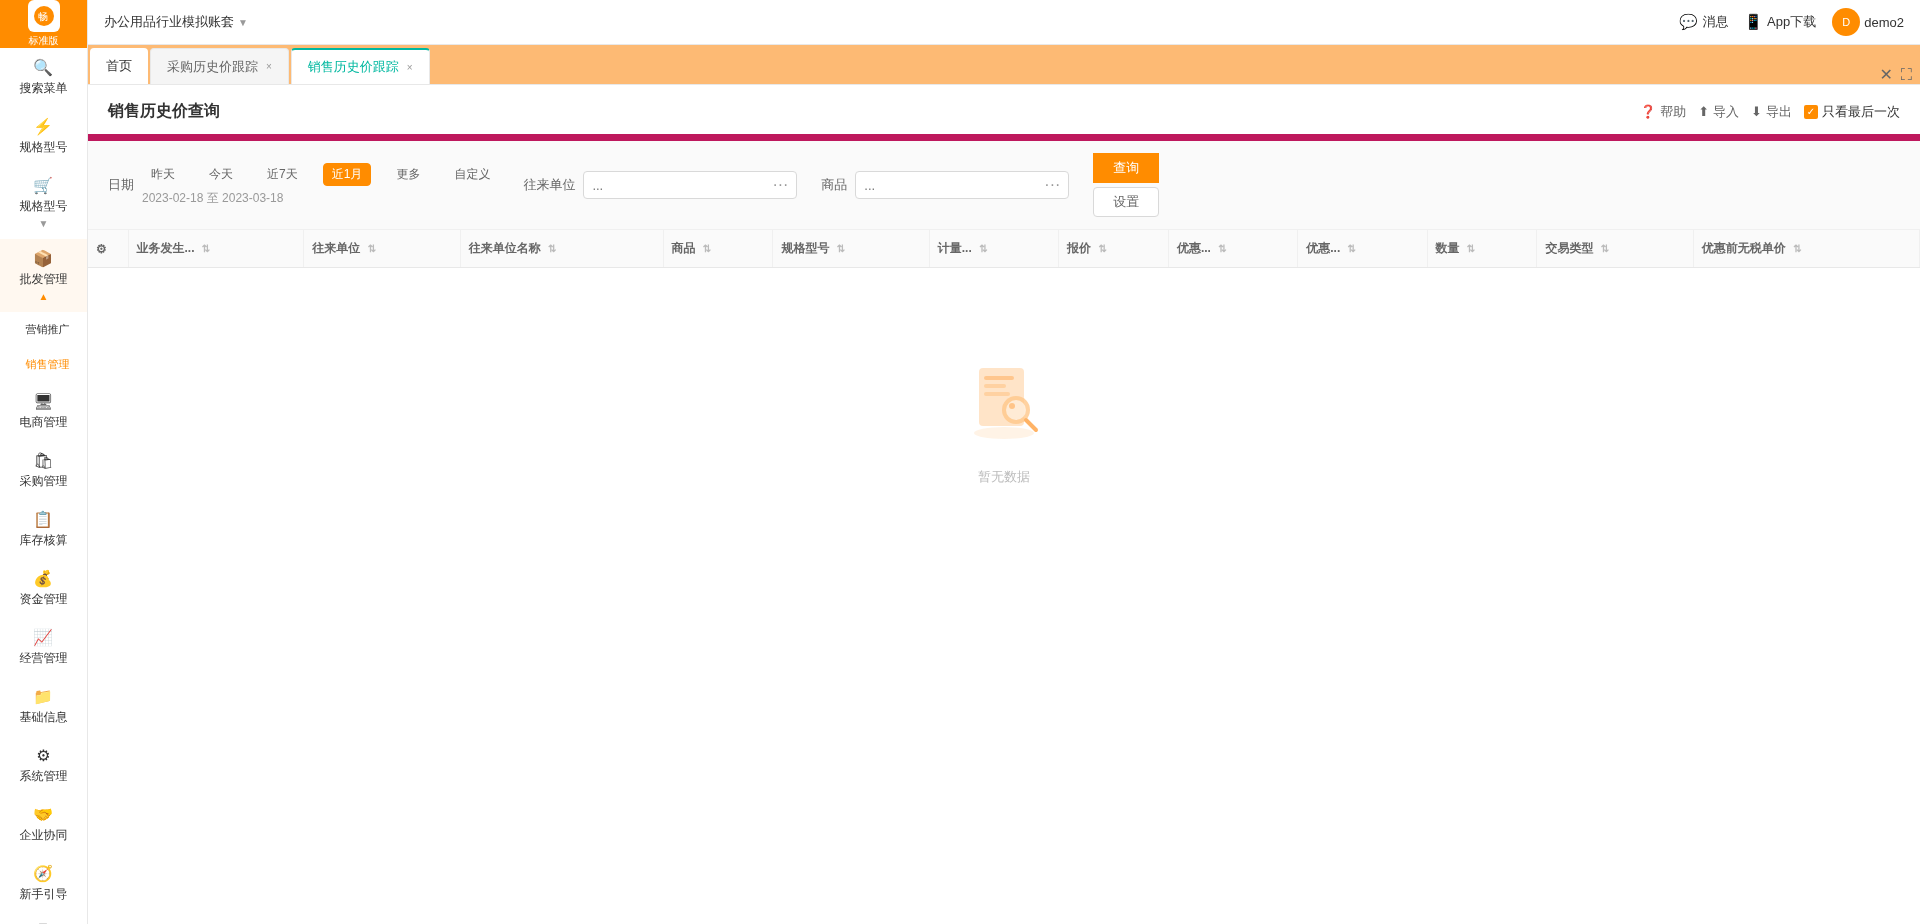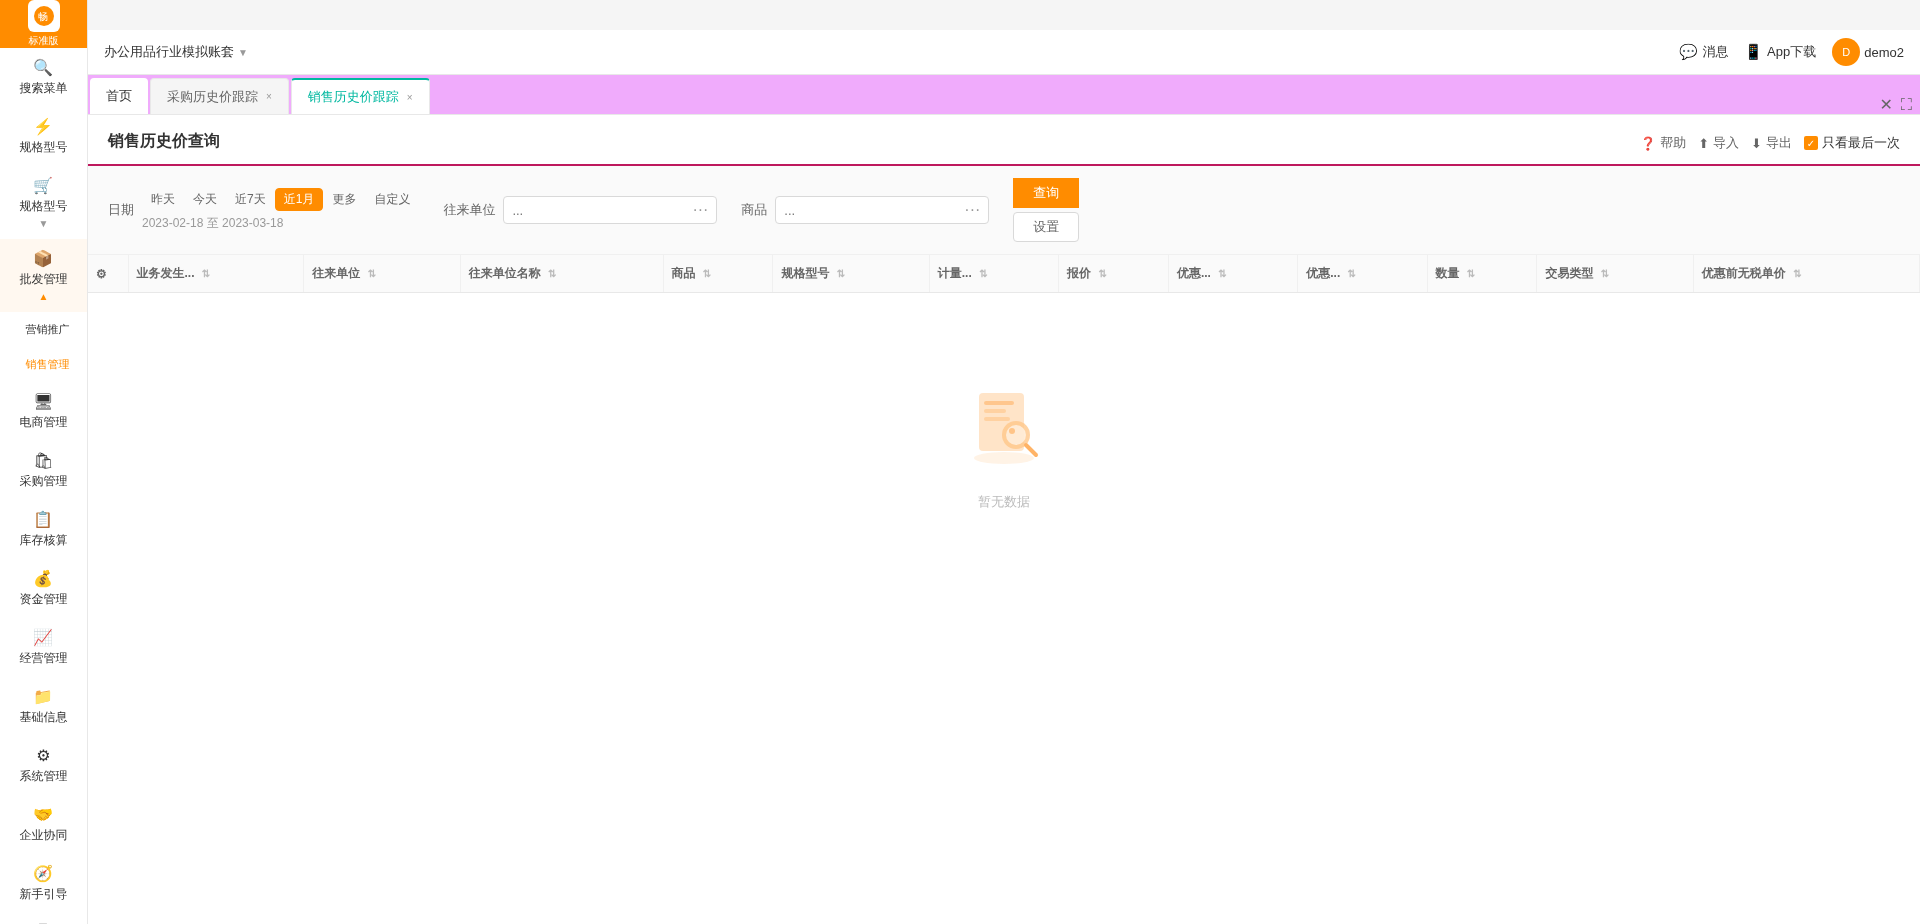--- a/index.html
+++ b/index.html
@@ -12,51 +12,51 @@
     .sidebar-logo .logo-icon svg { width: 24px; height: 24px; }
     .sidebar-logo .logo-text { color: #fff; font-size: 10px; }
     .sidebar-item { padding: 10px 4px; text-align: center; cursor: pointer; font-size: 12px; color: #333; display: flex; flex-direction: column; align-items: center; gap: 3px; transition: color 0.2s; }
     .sidebar-item.active { color: #ff8c00; }
     .sidebar-item .s-icon { font-size: 16px; }
 
     
     .main-area { flex: 1; display: flex; flex-direction: column; height: 924px; overflow: hidden; }
 
     
-    .topbar { height: 45px; background: #fff; border-bottom: 1px solid #e8e8e8; display: flex; align-items: center; padding: 0 16px; justify-content: space-between; margin-top: 30px; }
+    .topbar { height: 45px; background: #fff; border-bottom: 1px solid #e8e8e8; display: flex; align-items: center; padding: 0 16px; justify-content: space-between; }
     .topbar-left { display: flex; align-items: center; gap: 8px; }
     .topbar-selector { display: flex; align-items: center; gap: 4px; color: #333; font-size: 13px; cursor: pointer; }
     .topbar-right { display: flex; align-items: center; gap: 16px; font-size: 13px; color: #333; }
     .topbar-right .top-btn { display: flex; align-items: center; gap: 4px; cursor: pointer; }
 
     
-    .tabs-bar { height: 40px; background: #f0abfc; border-bottom: 1px solid #e8e8e8; display: flex; align-items: flex-end; padding-left: 0; }
+    .tabs-bar { height: 40px; background: #fdba74; border-bottom: 1px solid #e8e8e8; display: flex; align-items: flex-end; padding-left: 0; }
     .tab { height: 36px; padding: 0 16px; display: flex; align-items: center; gap: 6px; cursor: pointer; font-size: 13px; color: #666; border-top-left-radius: 4px; border-top-right-radius: 4px; background: #f5f5f5; border: 1px solid #e8e8e8; border-bottom: none; margin-left: 2px; }
     .tab.active { background: #fff; color: #00b8a0; border-top: 2px solid #00b8a0; }
     .tab.home { background: #fff; color: #333; border: none; border-bottom: none; }
     .tab .tab-close { font-size: 10px; color: #999; cursor: pointer; margin-left: 2px; }
     .tabs-right { margin-left: auto; display: flex; align-items: center; padding-right: 8px; gap: 8px; }
     .tabs-right span { cursor: pointer; font-size: 14px; color: #666; }
 
     
     .content { flex: 1; background: #fff; overflow: auto; padding: 0; }
-    .page-header { padding: 16px 20px 12px; border-bottom: 2px solid #be185d; display: flex; align-items: flex-end; justify-content: space-between; }
+    .page-header { padding: 16px 20px 12px; border-bottom: 7px solid #be185d; display: flex; align-items: center; justify-content: space-between; }
     .page-title { font-size: 16px; font-weight: 600; color: #333; }
     .page-header-actions { display: flex; align-items: center; gap: 12px; }
     .header-action-btn { display: flex; align-items: center; gap: 4px; font-size: 13px; color: #666; cursor: pointer; }
     .checkbox-label { display: flex; align-items: center; gap: 4px; font-size: 13px; color: #333; cursor: pointer; }
     .checkbox-checked { width: 14px; height: 14px; background: #ff8c00; border-radius: 2px; display: flex; align-items: center; justify-content: center; }
     .checkbox-checked::after { content: '✓'; color: #fff; font-size: 10px; }
 
     
     .filter-area { padding: 12px 20px; background: #fafafa; border-bottom: 1px solid #f0f0f0; }
     .filter-row { display: flex; align-items: center; gap: 24px; flex-wrap: wrap; }
     .filter-item { display: flex; align-items: center; gap: 8px; }
     .filter-label { color: #666; font-size: 13px; white-space: nowrap; }
-    .date-options { display: flex; align-items: center; gap: 0; }
+    .date-options { display: flex; align-items: center; gap: 16px; }
     .date-btn { padding: 2px 8px; border-radius: 4px; font-size: 12px; cursor: pointer; color: #666; border: 1px solid transparent; }
     .date-btn.active { background: #ff8c00; color: #fff; border-color: #ff8c00; }
     .date-range { font-size: 12px; color: #999; margin-top: 2px; }
     .filter-input-wrap { display: flex; align-items: center; border: 1px solid #d9d9d9; border-radius: 4px; background: #fff; padding: 4px 8px; min-width: 200px; }
     .filter-input-wrap input { border: none; outline: none; font-size: 13px; flex: 1; background: transparent; }
     .filter-input-wrap .dots { color: #999; font-size: 16px; }
     .query-btn { background: #ff8c00; color: #fff; border: none; border-radius: 0; padding: 6px 20px; font-size: 13px; cursor: pointer; }
     .settings-btn { background: #fff; color: #666; border: 1px solid #d9d9d9; border-radius: 4px; padding: 5px 16px; font-size: 13px; cursor: pointer; }
     .filter-actions { display: flex; flex-direction: column; gap: 4px; }
 

